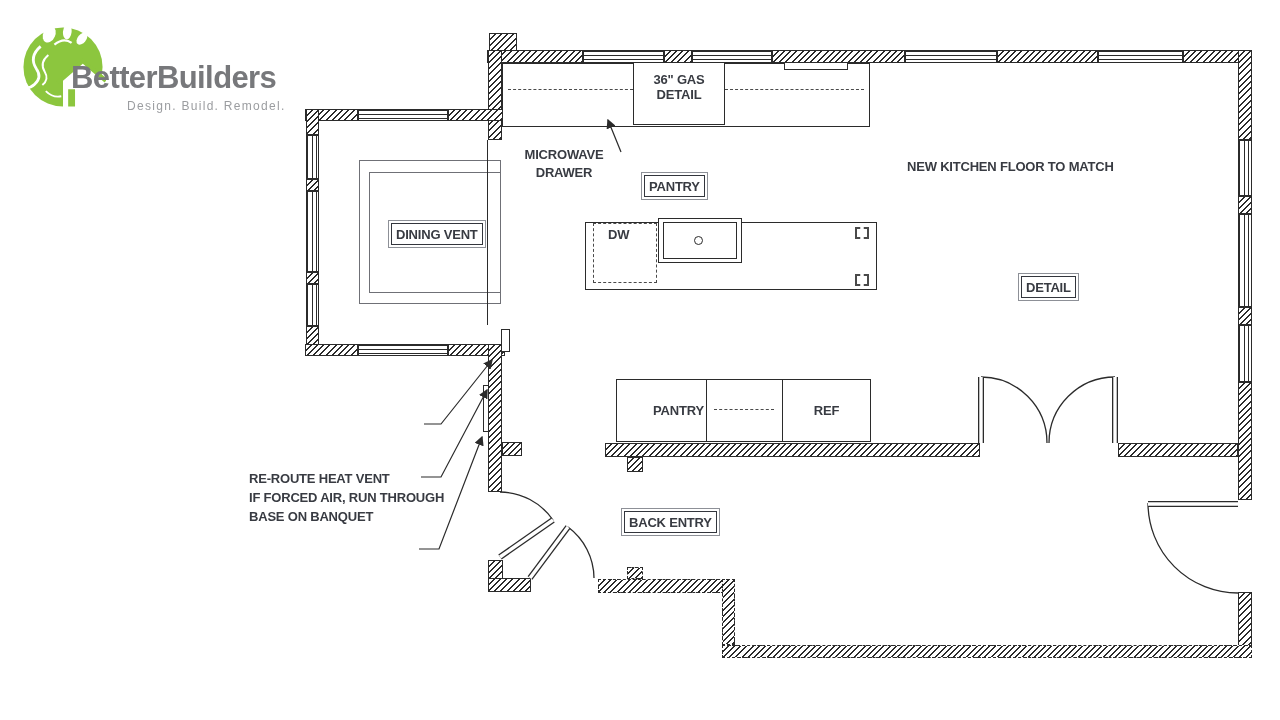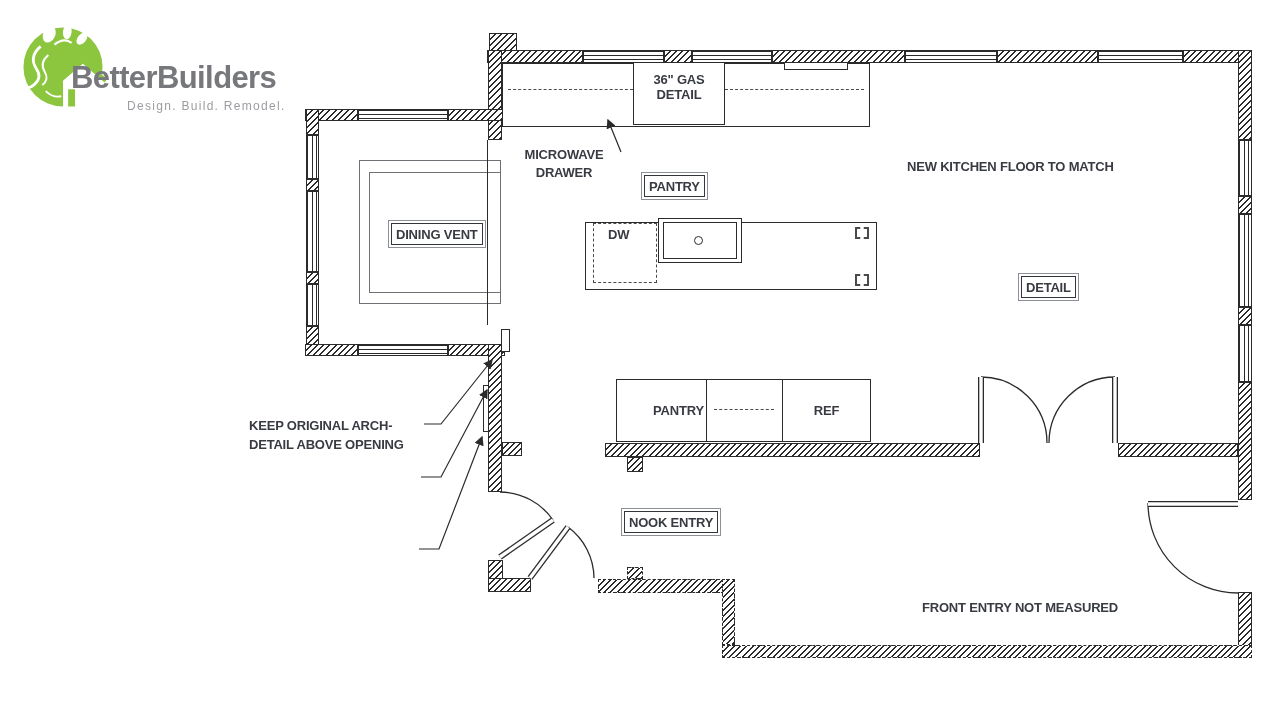--- a/index.html
+++ b/index.html
@@ -168,41 +168,41 @@
 
     <polyline points="424,424 441,424 492,360" stroke="#2b2b2b" stroke-width="1.2" fill="none" marker-end="url(#arw)"></polyline>
     <polyline points="421,477 441,477 487,390" stroke="#2b2b2b" stroke-width="1.2" fill="none" marker-end="url(#arw)"></polyline>
     <polyline points="419,549 439,549 482,437" stroke="#2b2b2b" stroke-width="1.2" fill="none" marker-end="url(#arw)"></polyline>
     <polyline points="621,152 608,120" stroke="#2b2b2b" stroke-width="1.2" fill="none" marker-end="url(#arw)"></polyline>
   </svg>
 
   <div class="abs roomlabel" style="left:644px;top:175px">PANTRY</div>
   <div class="abs roomlabel" style="left:391px;top:223px">DINING VENT</div>
   <div class="abs roomlabel" style="left:1021px;top:276px">DETAIL</div>
-  <div class="abs roomlabel" style="left:624px;top:511px">NOOK ENTRY</div>
+  <div class="abs roomlabel" style="left:624px;top:511px">BACK ENTRY</div>
 
   <div class="abs fixlabel center" style="left:633px;top:72px;width:92px">
     <div>36" GAS</div>
     <div>DETAIL</div>
   </div>
   <div class="abs fixlabel" style="left:608px;top:227px">DW</div>
   <div class="abs fixlabel center" style="left:641px;top:403px;width:75px">PANTRY</div>
   <div class="abs fixlabel center" style="left:782px;top:403px;width:89px">REF</div>
 
   <div class="abs note center" style="left:508px;top:146px;width:112px;line-height:18px">
     <div>MICROWAVE</div>
     <div>DRAWER</div>
   </div>
 
   <div class="abs note tight" style="left:907px;top:146px">
     <div>NEW KITCHEN FLOOR TO MATCH</div>
   </div>
 
-  <div class="abs note" style="left:249px;top:416px">
-    <div>KEEP ORIGINAL ARCH-</div>
-    <div>DETAIL ABOVE OPENING</div>
-  </div>
-
-
-
-  <div class="abs note" style="left:922px;top:598px">FRONT ENTRY NOT MEASURED</div>
+
+  <div class="abs note" style="left:249px;top:469px">
+    <div>RE-ROUTE HEAT VENT</div>
+    <div>IF FORCED AIR, RUN THROUGH</div>
+    <div>BASE ON BANQUET</div>
+  </div>
+
+
 
 </div>
 
 </body></html>

